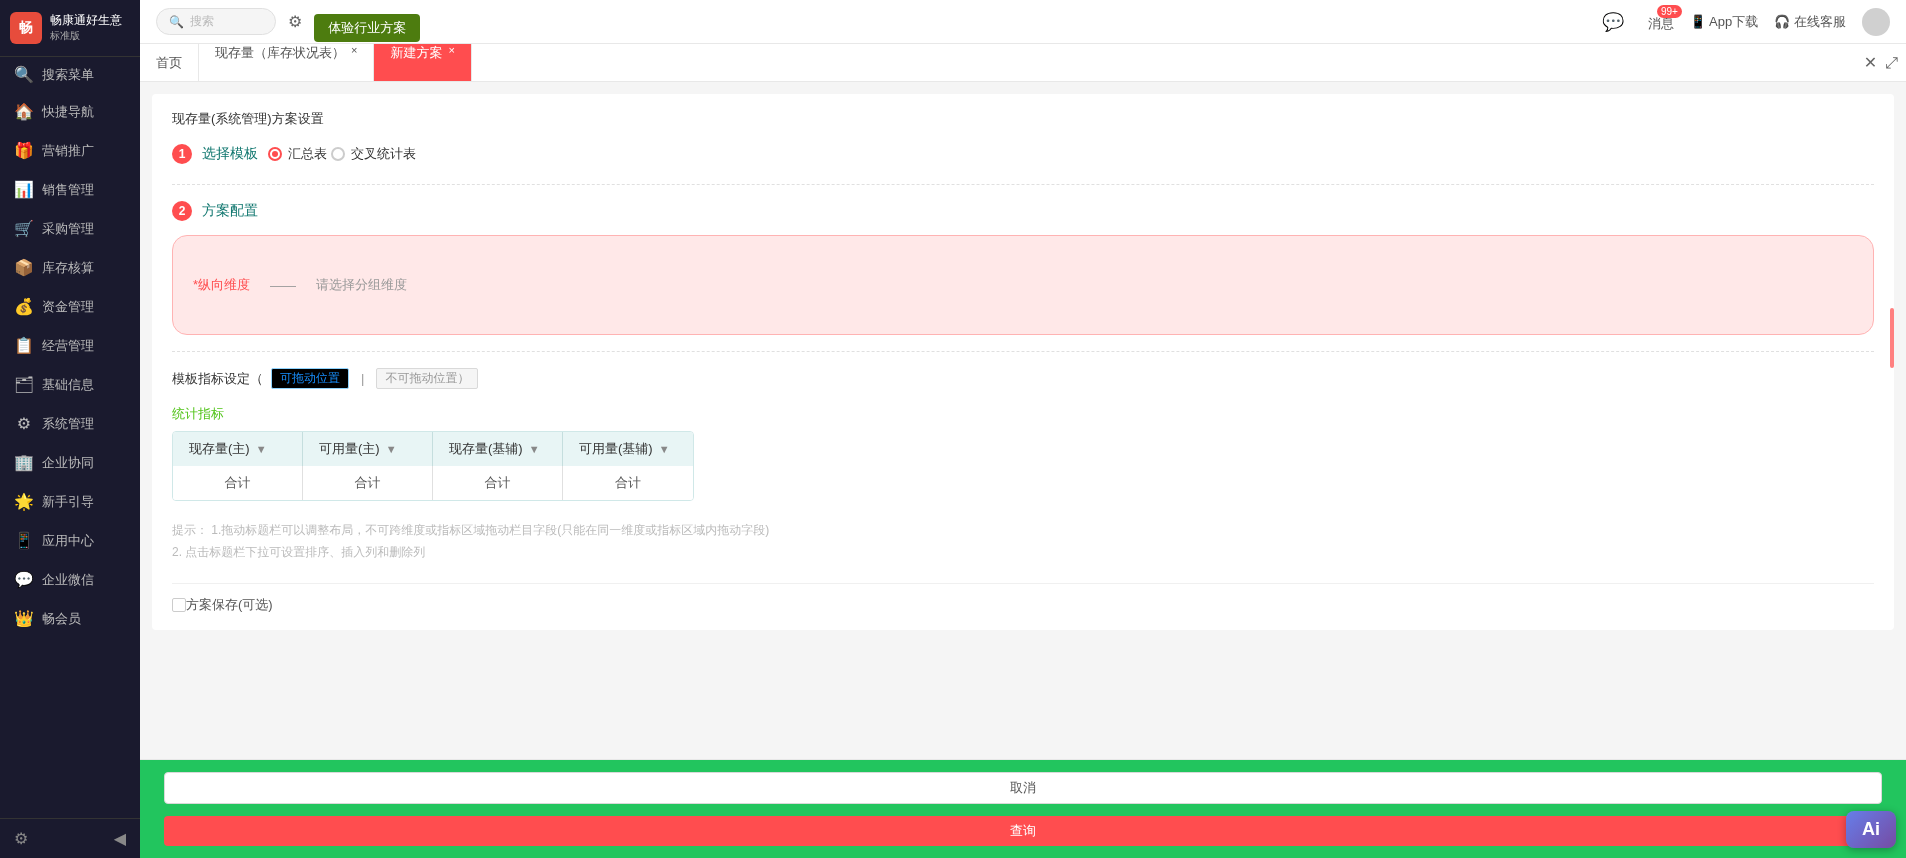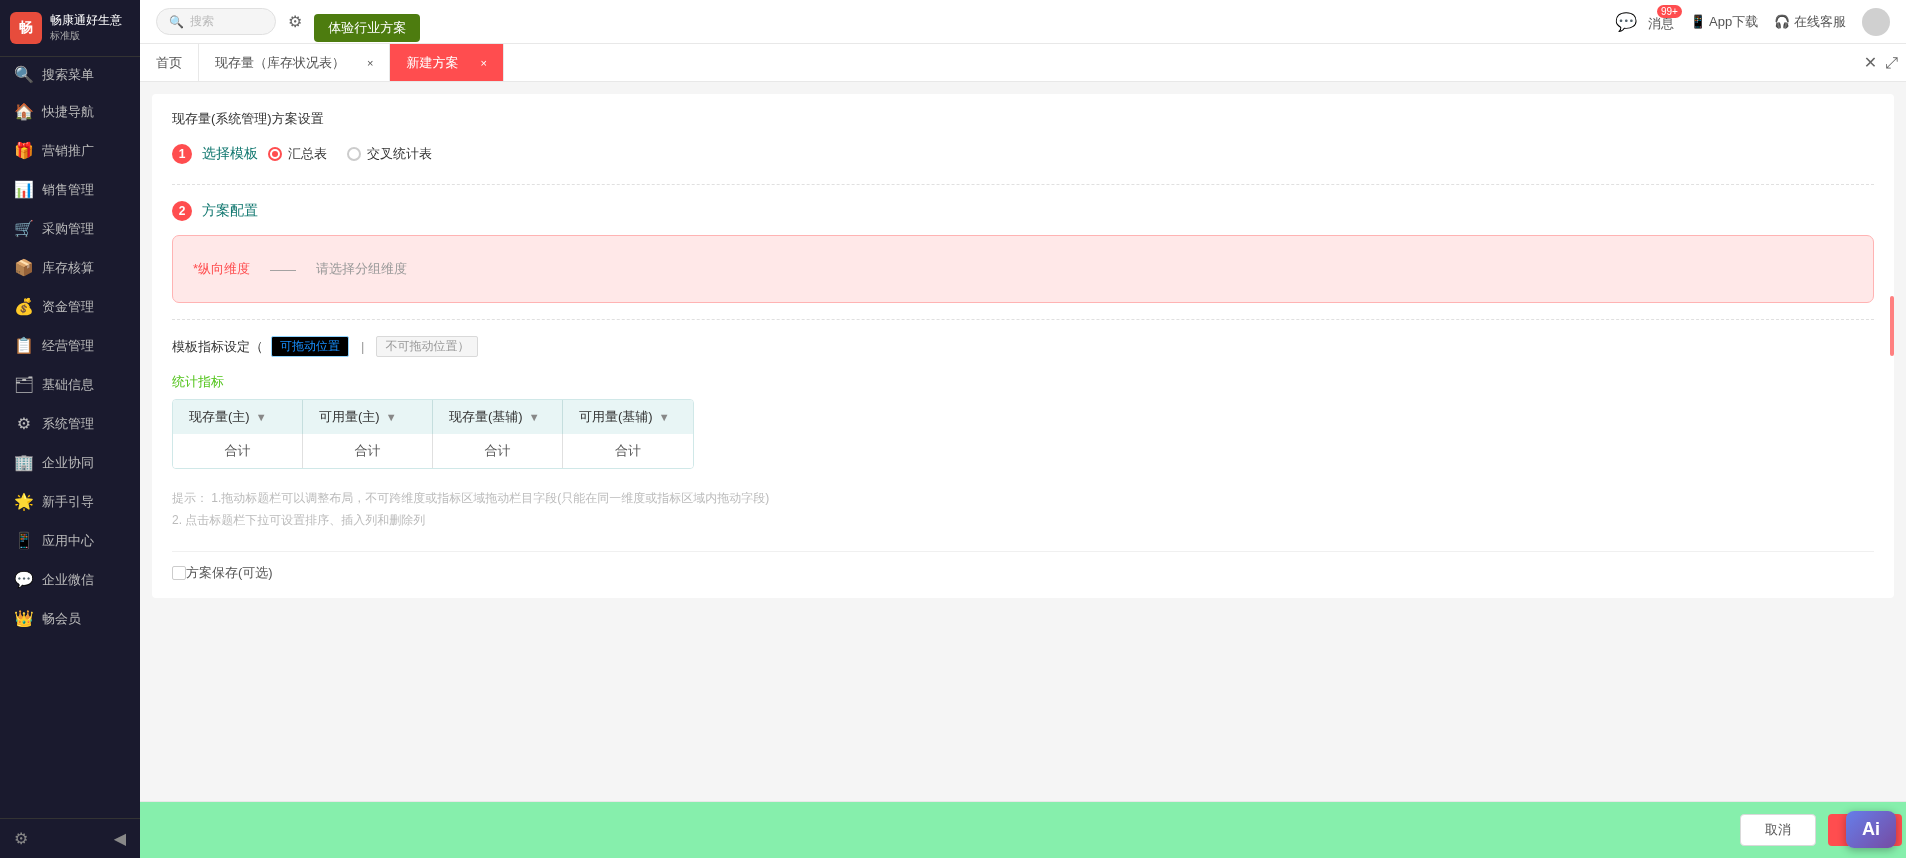--- a/index.html
+++ b/index.html
@@ -143,22 +143,22 @@
       background: #fff;
       border-bottom: 1px solid #e8e8e8;
       display: flex;
       align-items: center;
       padding: 0 0 0 0;
       height: 38px;
       flex-shrink: 0;
     }
     .tab {
       display: flex;
-      align-items: center;
-      gap: 22px;
+      align-items: flex-start;
+      gap: 6px;
       padding: 0 16px;
       height: 100%;
       font-size: 13px;
       cursor: pointer;
       color: #555;
       border-right: 1px solid #e8e8e8;
     }
     .tab.active {
       background: #ff4d4f;
       color: white;
@@ -222,21 +222,21 @@
       border-radius: 50%;
       display: flex;
       align-items: center;
       justify-content: center;
       font-size: 12px;
       font-weight: bold;
       flex-shrink: 0;
     }
     .step-title { font-size: 14px; color: #0f766e; font-weight: 500; }
 
-    .radio-group { display: flex; align-items: flex-end; gap: 20px; }
+    .radio-group { display: flex; align-items: flex-end; gap: 4px; }
     .radio-item { display: flex; align-items: center; gap: 6px; cursor: pointer; font-size: 13px; color: #333; }
     .radio-dot {
       width: 14px; height: 14px;
       border-radius: 50%;
       border: 2px solid #ccc;
       display: flex; align-items: center; justify-content: center;
     }
     .radio-dot.checked { border-color: #ff4d4f; }
     .radio-dot.checked::after {
       content: '';
@@ -245,22 +245,22 @@
       border-radius: 50%;
     }
 
     .section-divider { border: none; border-top: 1px dashed #e0e0e0; margin: 16px 0; }
 
     
     .dimension-label { font-size: 13px; color: #333; margin-bottom: 10px; }
     .dimension-box {
       background: #ffe8e8;
       border: 1px solid #ffb3b3;
-      border-radius: 7px;
-      padding: 24px 20px;
+      border-radius: 15px;
+      padding: 40px 20px;
       display: flex;
       align-items: center;
       gap: 12px;
       color: #666;
       font-size: 13px;
     }
     .dimension-box .required { color: #ff4d4f; }
     .dimension-box .arrow { color: #999; margin: 0 8px; }
     .dimension-box .placeholder { color: #999; }
 
@@ -328,27 +328,28 @@
     }
     .save-checkbox {
       width: 14px; height: 14px;
       border: 1px solid #ccc;
       border-radius: 2px;
       cursor: pointer;
     }
 
     
     .footer-bar {
-      background: #86efac;
+      background: #22c55e;
       border-top: 1px solid #e8e8e8;
-      padding: 12px 4px;
+      padding: 12px 24px;
       display: flex;
       justify-content: flex-end;
       gap: 12px;
       flex-shrink: 0;
+      flex-direction: column;
     }
     .btn-cancel {
       padding: 6px 24px;
       border: 1px solid #d9d9d9;
       background: #fff;
       border-radius: 4px;
       font-size: 13px;
       cursor: pointer;
       color: #555;
     }
@@ -480,21 +481,21 @@
         <span>🔍</span>
         <span style="color:#bbb;">搜索</span>
       </div>
       <span class="topbar-gear">⚙</span>
       <button class="topbar-btn">体验行业方案</button>
     </div>
     <div class="topbar-right">
       <div class="badge-wrap">
         <span class="msg-icon">💬</span>
         <span class="badge">99+</span>
-        <span style="margin-left:7px;text-align:right;">消息</span>
+        <span style="margin-left:20px;text-align:right;">消息</span>
       </div>
       <div class="topbar-right-link">
         <span>📱</span>
         <span>App下载</span>
       </div>
       <div class="topbar-right-link">
         <span>🎧</span>
         <span>在线客服</span>
       </div>
       <span class="topbar-avatar"></span>

